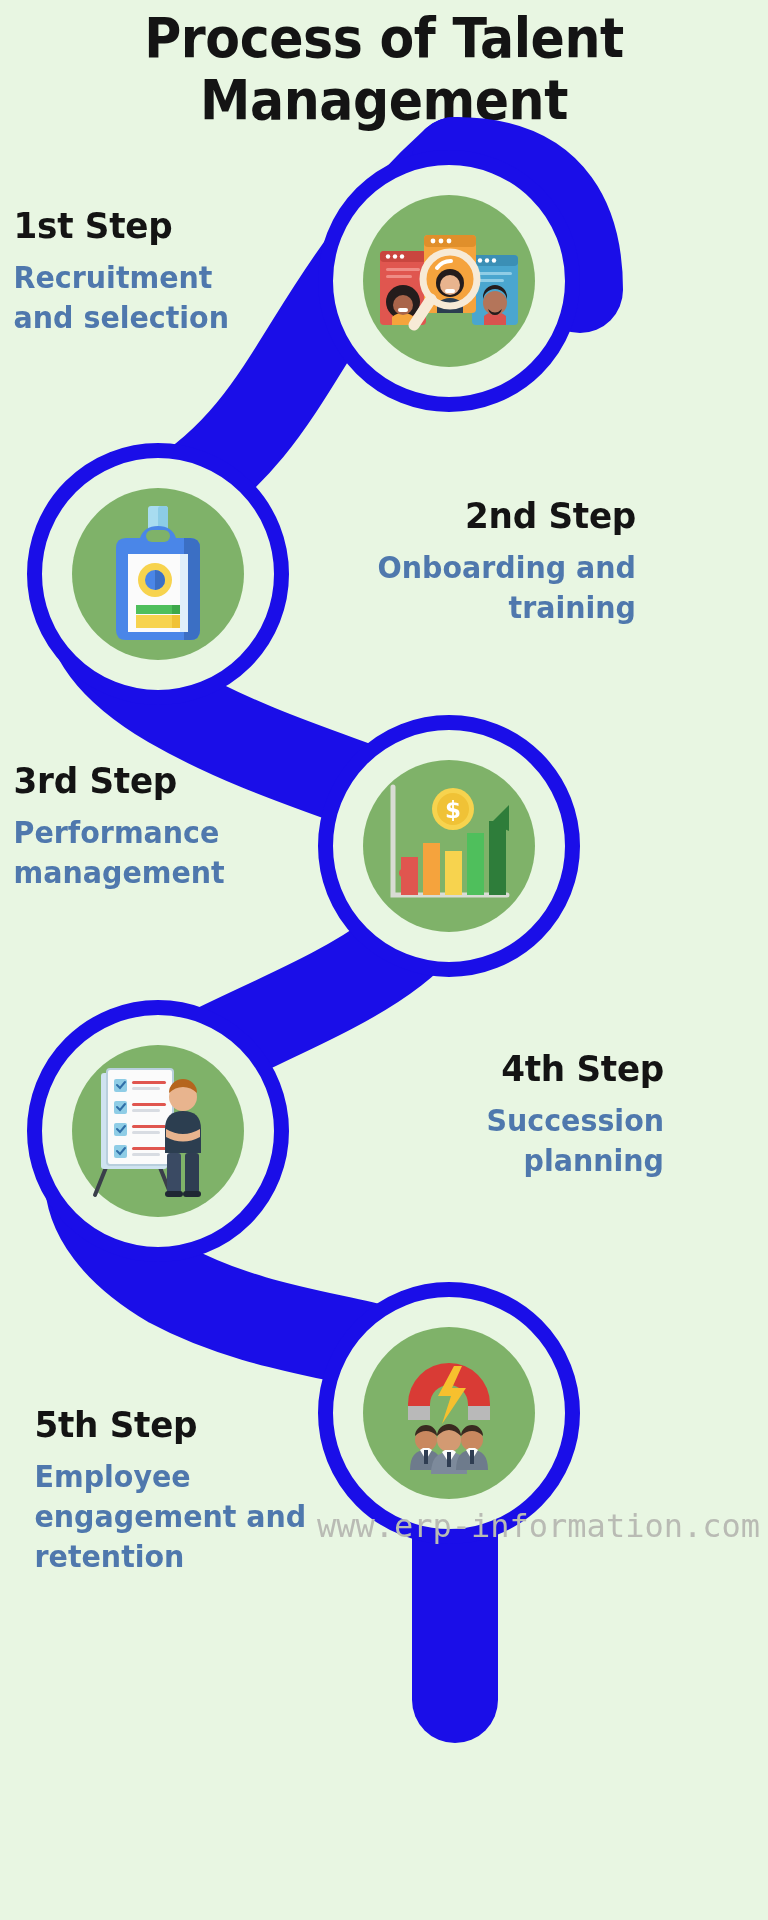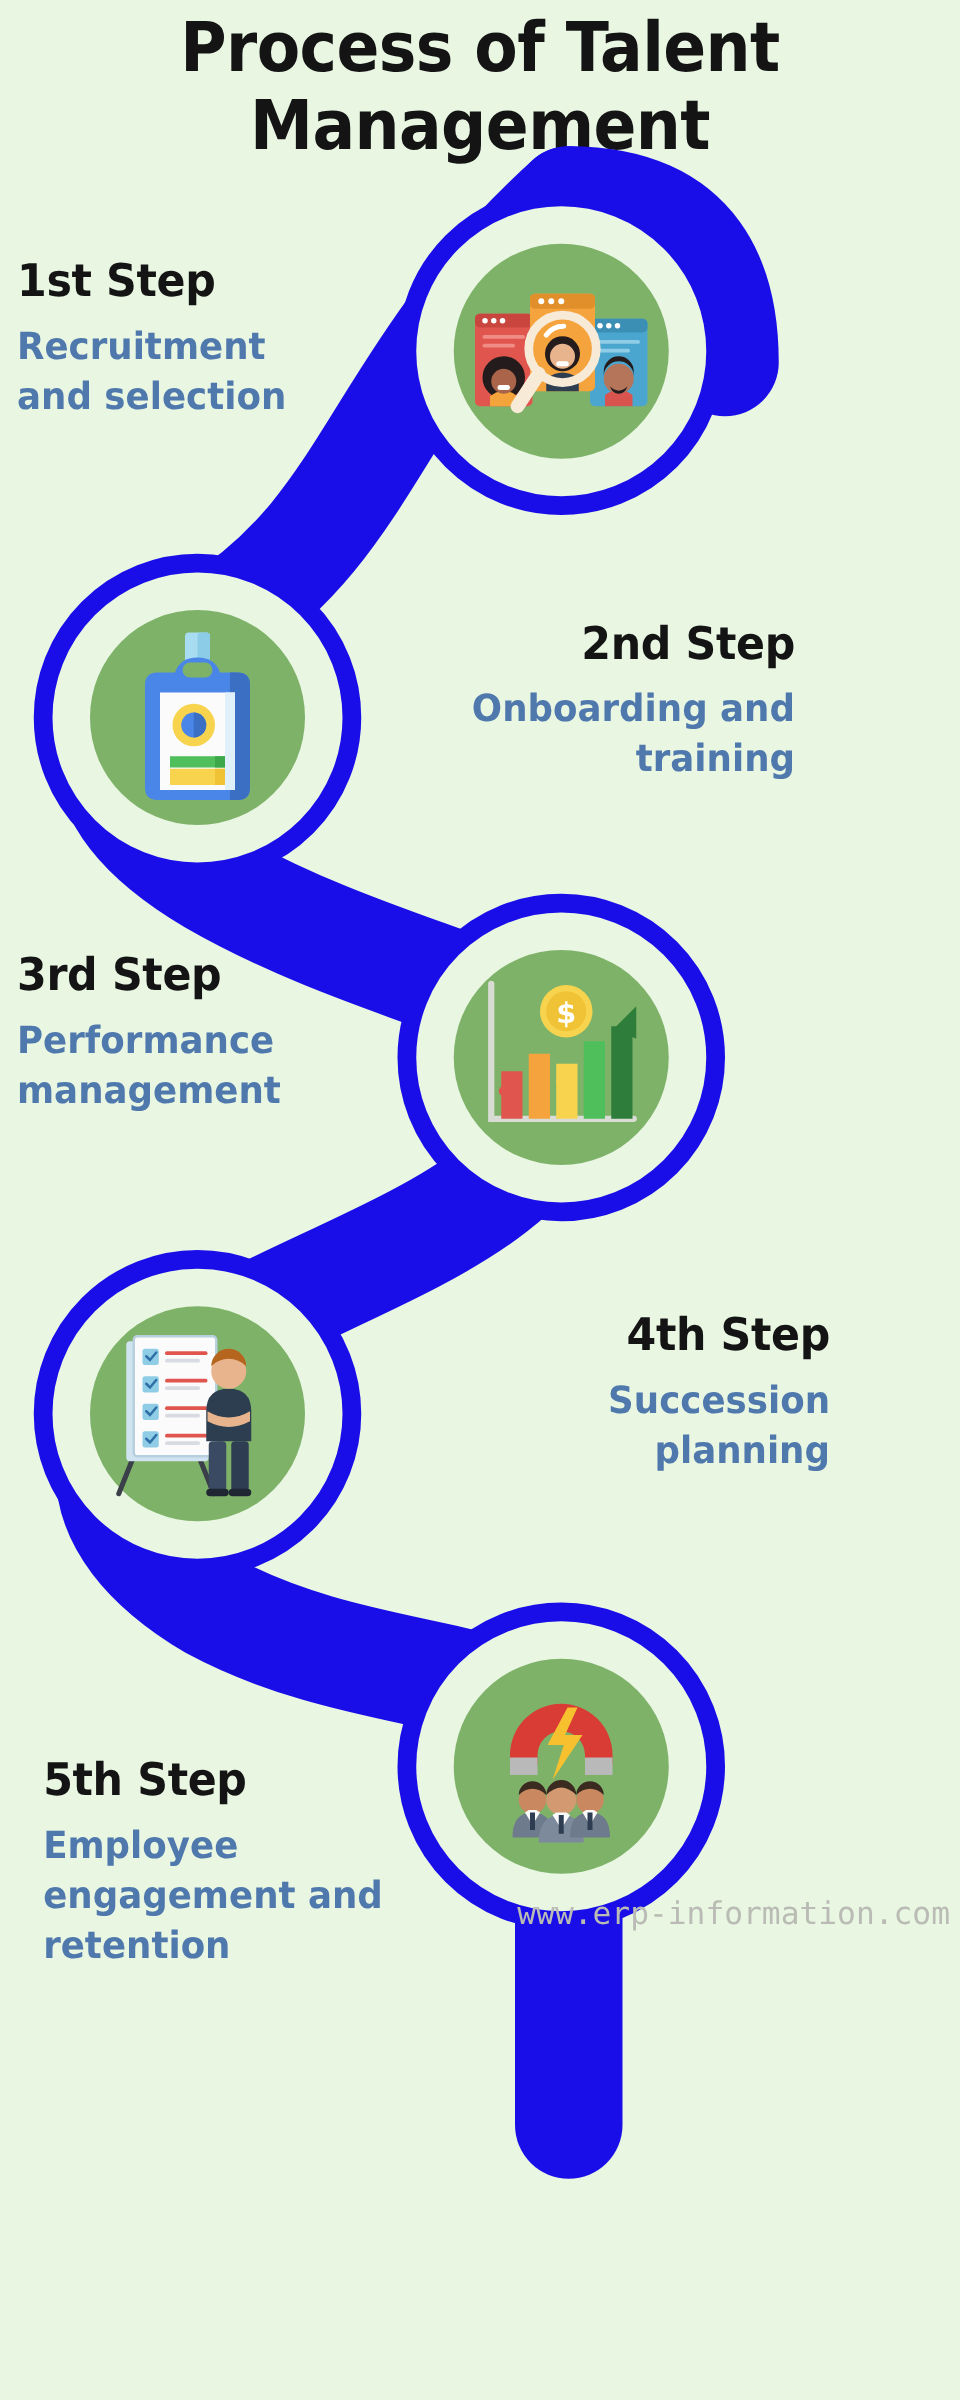--- a/index.html
+++ b/index.html
@@ -70,21 +70,21 @@
     margin-top:12px;
     transform:scaleX(0.95);
   }
   .steptext.right .step-desc { transform-origin:right top; }
   .steptext.left  .step-desc { transform-origin:left top; }
 
   
   .footer {
     position:absolute; right:8px; bottom:6px;
     font-family:"DejaVu Sans Mono", monospace;
-    font-size:25px;
+    font-size:32px;
     color:#b9bbb4;
     letter-spacing:0px;
     white-space:nowrap;
   }
 </style>
 </head>
 <body>
 
 <div id="stage">
 

